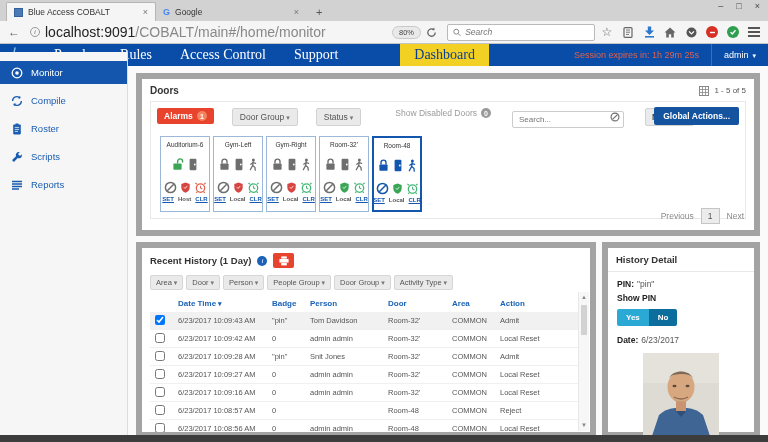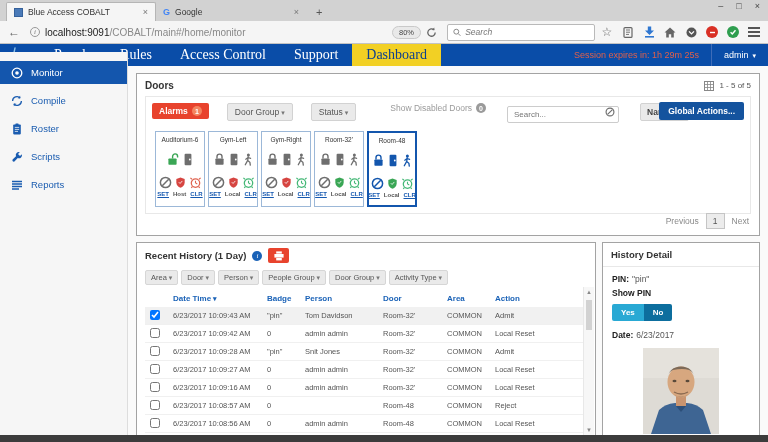--- a/index.html
+++ b/index.html
@@ -22,54 +22,54 @@
   .winctl span::after { font-size:9px; }
   .wc-min::after { content:"–"; }
   .wc-max::after { content:"□"; }
   .wc-close::after { content:"×"; }
 
   .addressbar { height:23px; background:#f5f5f5; border-bottom:1px solid #c3c3c3; display:flex; align-items:center; padding:0 8px; gap:6px; }
   .back-icon { color:#5a8f34; font-size:12px; color:#666; }
   .back-icon::after { content:"←"; }
   .urlfield { flex:1; display:flex; align-items:center; gap:5px; height:17px; padding:0 4px; }
   .info-icon { width:10px; height:10px; border:1px solid #999; border-radius:50%; color:#777; font-size:7px; line-height:9px; text-align:center; font-style:italic; font-family:"Liberation Serif", serif; }
-  .url { font-size:10px; color:#888; }
+  .url { font-size:14px; color:#888; }
   .url b { color:#222; font-weight:normal; }
   .zoom-pill { margin-left:auto; background:#e9e9e9; border:1px solid #c9c9c9; border-radius:7px; font-size:7.5px; color:#444; padding:1px 6px; }
   .searchbox { width:148px; height:17px; background:#fff; border:1px solid #b9b9b9; border-radius:2px; display:flex; align-items:center; gap:4px; padding:0 5px; }
   .searchbox input { border:none; outline:none; width:100%; font-size:8.5px; font-style:italic; color:#555; background:transparent; font-family:"Liberation Sans", sans-serif; }
   .tb-icons { display:flex; align-items:center; gap:9px; }
   .ticon { width:12px; height:12px; display:flex; align-items:center; justify-content:center; }
   .star-icon { color:#666; font-size:12px; }
   .star-icon::after { content:"☆"; }
   .circle-badge { width:12px; height:12px; border-radius:50%; display:flex; align-items:center; justify-content:center; }
   .badge-red { background:#d93025; }
   .badge-green { background:#2e9e4f; }
   .menu-icon { width:12px; height:10px; border-top:2px solid #555; border-bottom:2px solid #555; position:relative; }
   .menu-icon::after { content:""; position:absolute; left:0; right:0; top:2px; height:2px; background:#555; }
 
   
   .navbar { height:22px; background:#0a4da8; display:flex; align-items:stretch; color:#fff; }
   .nav-logo { display:flex; align-items:center; padding:0 10px 0 8px; }
   .nav-item { display:flex; align-items:center; padding:0 14px; font-size:14px; cursor:default;font-family:Liberation Serif, serif; }
-  .nav-item.active { background:#f2d024; color:#0c3f8e; }
+  .nav-item.active { background:#f2d024; color:#0c3f8e;margin-left:48px; }
   .nav-right { margin-left:auto; display:flex; align-items:stretch; }
   .session { display:flex; align-items:center; font-size:9px; color:#e0604a; padding-right:12px; }
   .user { display:flex; align-items:center; gap:4px; font-size:9px; padding:0 12px; border-left:1px solid #3f6cb8; }
   .caret::after { content:"▾"; font-size:7px; }
 
   
   .sidebar { position:absolute; left:0; top:52px; bottom:7px; width:128px; background:#f6f6f6; border-right:1px solid #ddd; padding-top:9px; }
   .side-item { height:23px; display:flex; align-items:center; gap:8px; padding-left:11px; color:#1a5cb0; font-size:9.5px; margin-bottom:5px; cursor:default; }
   .side-item.active { background:#1456ad; color:#fff; }
   .side-item svg { width:12px; height:12px; }
 
   
   .main { position:absolute; left:128px; right:0; top:66px; bottom:7px; background:#fafafa; padding:7px 8px; overflow:hidden; }
-  .panel { background:#fff; border:1px solid #a3a3a3; }
+  .panel { background:#fff; border:6px solid #a3a3a3; }
 
   .doors-panel { height:163px; padding:6px 8px; position:relative; }
   .doors-head { display:flex; justify-content:space-between; align-items:center; }
   .doors-title { font-size:10px; font-weight:bold; color:#333; }
   .doors-count { display:flex; align-items:center; gap:5px; font-size:8px; color:#555; }
   .doors-inner { border:1px solid #e8e8e8; margin-top:5px; padding:6px; height:118px; position:relative; }
   .filter-row { display:flex; align-items:flex-start; gap:18px; }
   .btn { border-radius:2px; font-size:8.5px; cursor:default; }
   .btn-alarms { background:#e8432d; color:#fff; font-weight:bold; padding:3px 7px; display:flex; align-items:center; gap:4px; }
   .num-badge { width:10px; height:10px; border-radius:50%; font-size:7px; display:flex; align-items:center; justify-content:center; font-weight:bold; }

